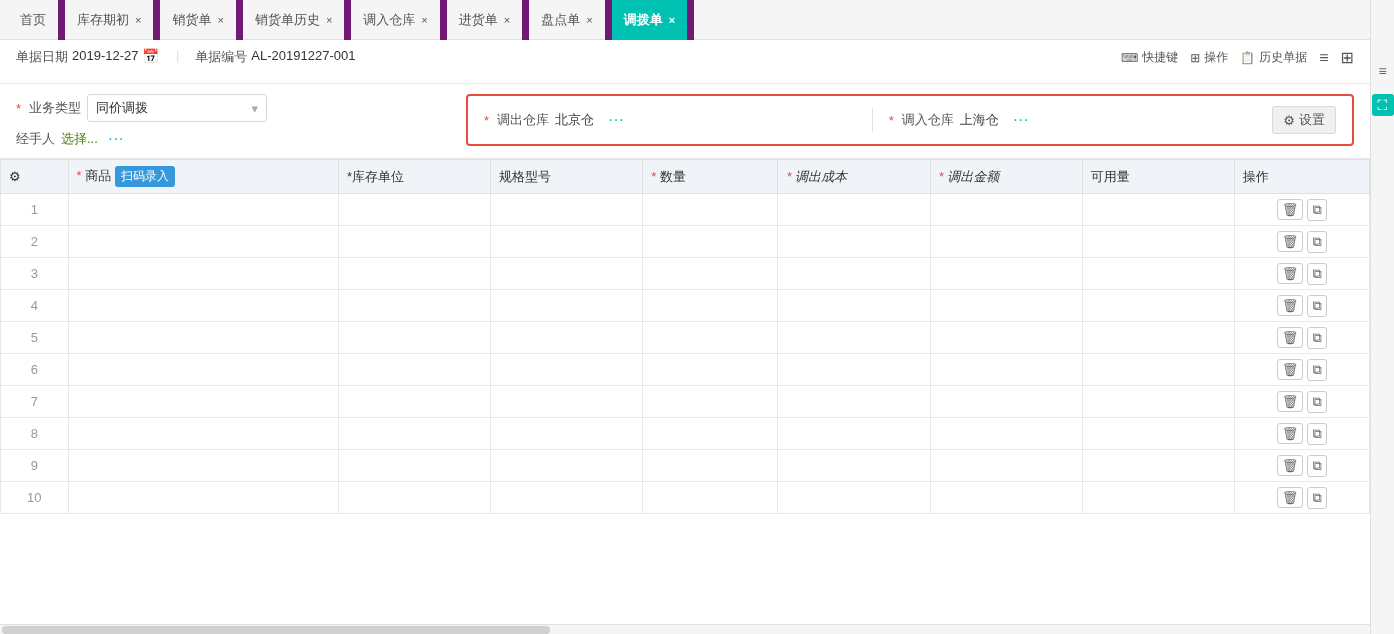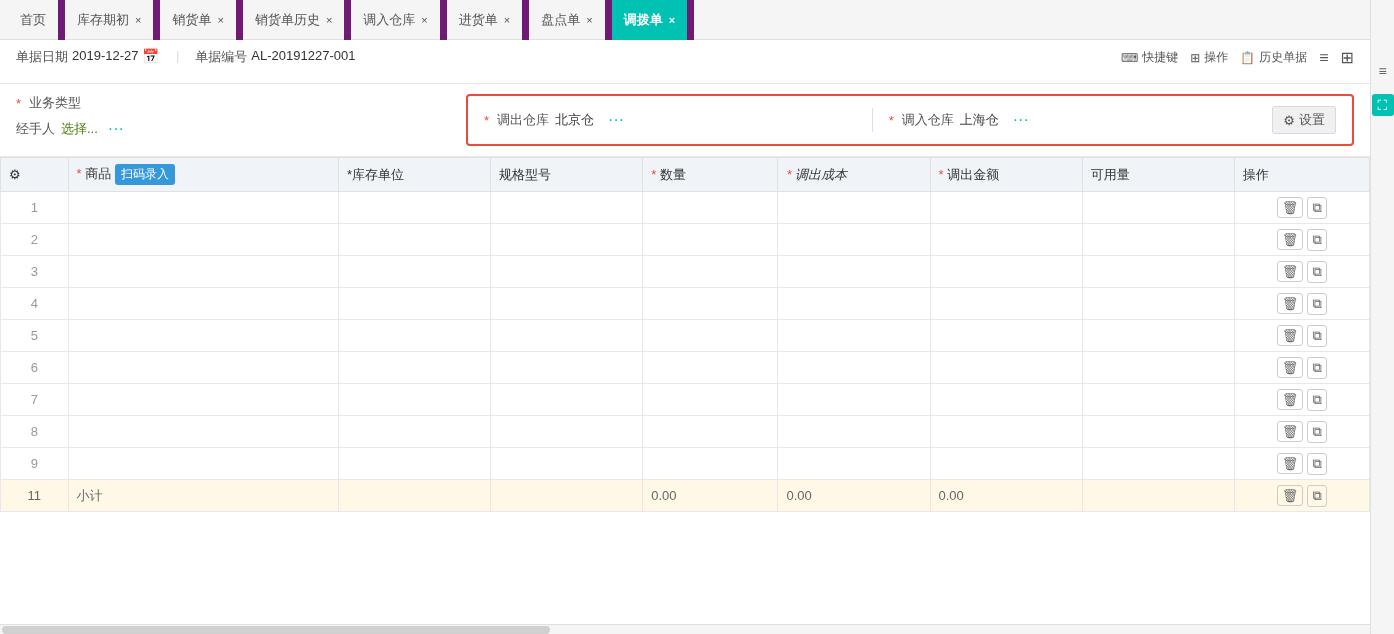--- a/index.html
+++ b/index.html
@@ -122,21 +122,21 @@
     .data-table .row-num { color: #999; text-align: center; width: 36px; }
     .data-table .subtotal-row { background: #fff8e6; }
     .data-table .subtotal-row td { color: #666; font-weight: 500; }
 
     .th-settings { width: 40px; text-align: center; }
     .th-product { width: 160px; }
     .th-unit { width: 90px; }
     .th-spec { width: 90px; }
     .th-qty { width: 80px; }
     .th-cost { width: 90px; font-style: italic; }
-    .th-amount { width: 90px; }
+    .th-amount { width: 90px; font-style: italic; }
     .th-available { width: 90px; }
     .th-ops { width: 80px; }
 
     .scan-btn {
       background: #3498db; color: #fff;
       border: none; border-radius: 3px;
       padding: 2px 6px; font-size: 12px;
       cursor: pointer; white-space: nowrap;
     }
 
@@ -253,20 +253,24 @@
         <span style="font-size:16px;">⊞</span>
       </div>
     </div>
   </div>
 
   <div class="form-area">
     <div class="form-left">
       <div class="form-row">
         <span class="required-star">*</span>
         <span class="form-label">业务类型</span>
+        <div class="form-select">
+          <span>同价调拨</span>
+          <span class="arrow">▾</span>
+        </div>
       </div>
       <div class="form-row">
         <span class="form-label">经手人</span>
         <span class="form-person">选择...</span>
         <span class="more-btn">···</span>
       </div>
     </div>
 
     <div class="warehouse-box">
       <div class="wh-item">
@@ -465,28 +469,28 @@
       <td></td>
       <td></td>
       <td></td>
       <td>
         <div class="ops-cell">
           <button class="op-btn">🗑</button>
           <button class="op-btn">⧉</button>
         </div>
       </td>
     </tr>
-          <tr class="subtotal-row">
-      <td class="row-num">11</td>
-      <td style="color:#666;">小计</td>
-      <td></td>
-      <td></td>
-      <td>0.00</td>
-      <td>0.00</td>
-      <td>0.00</td>
+          <tr class="">
+      <td class="row-num">10</td>
+      <td></td>
+      <td></td>
+      <td></td>
+      <td></td>
+      <td></td>
+      <td></td>
       <td></td>
       <td>
         <div class="ops-cell">
           <button class="op-btn">🗑</button>
           <button class="op-btn">⧉</button>
         </div>
       </td>
     </tr>
         </tbody>
     </table>

